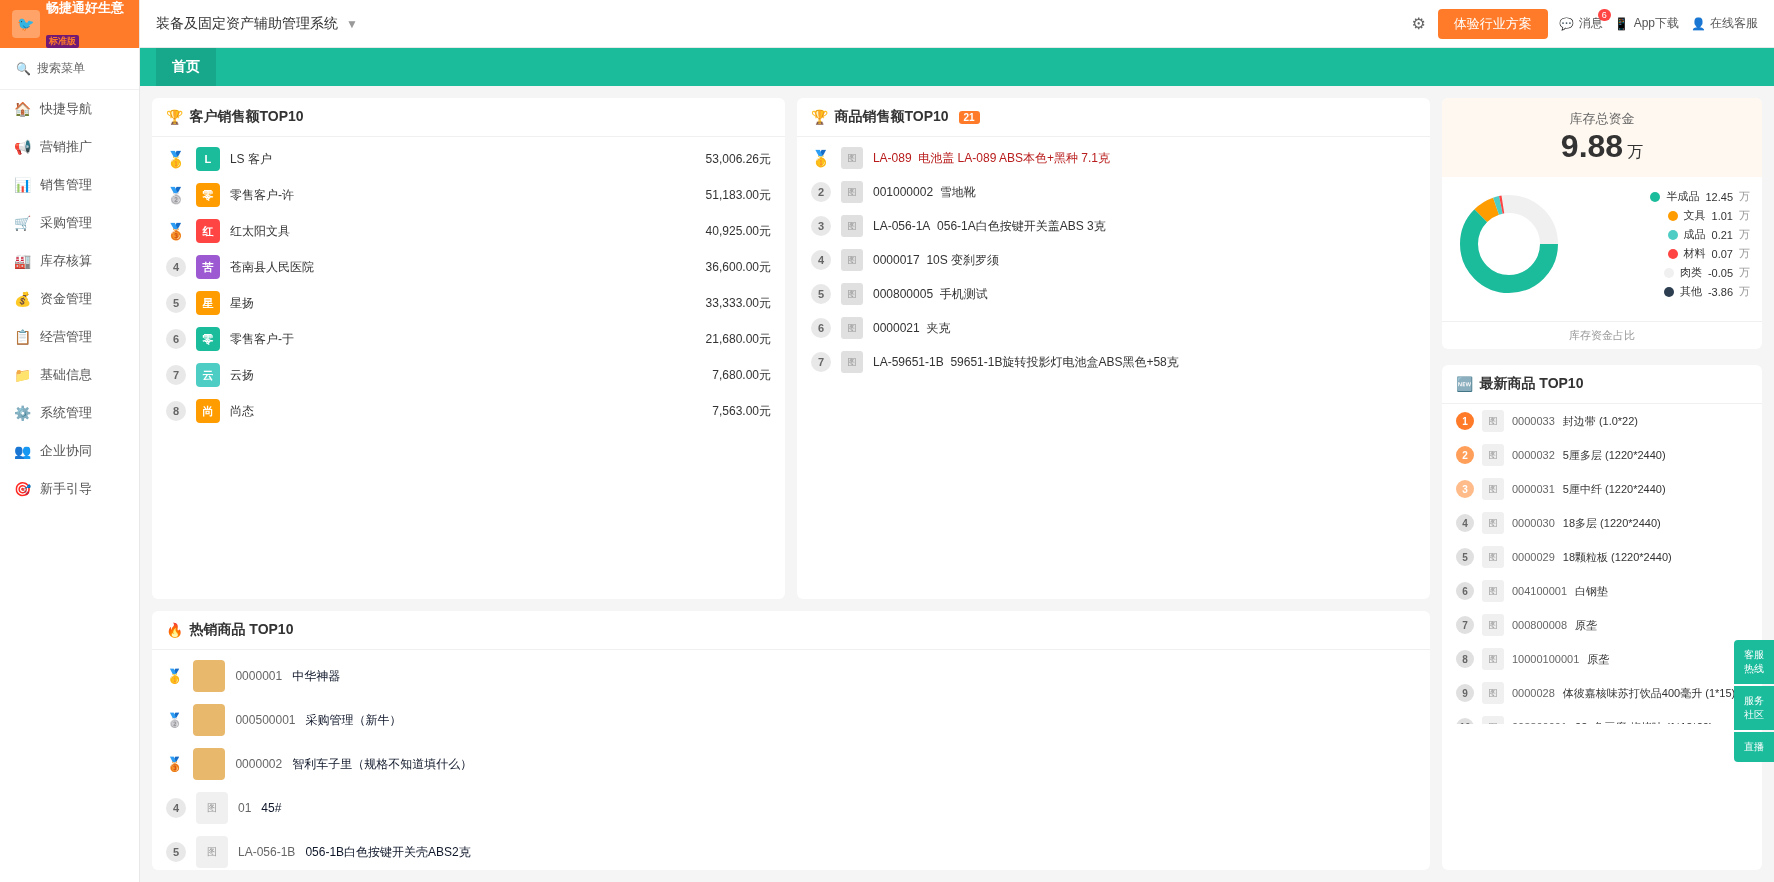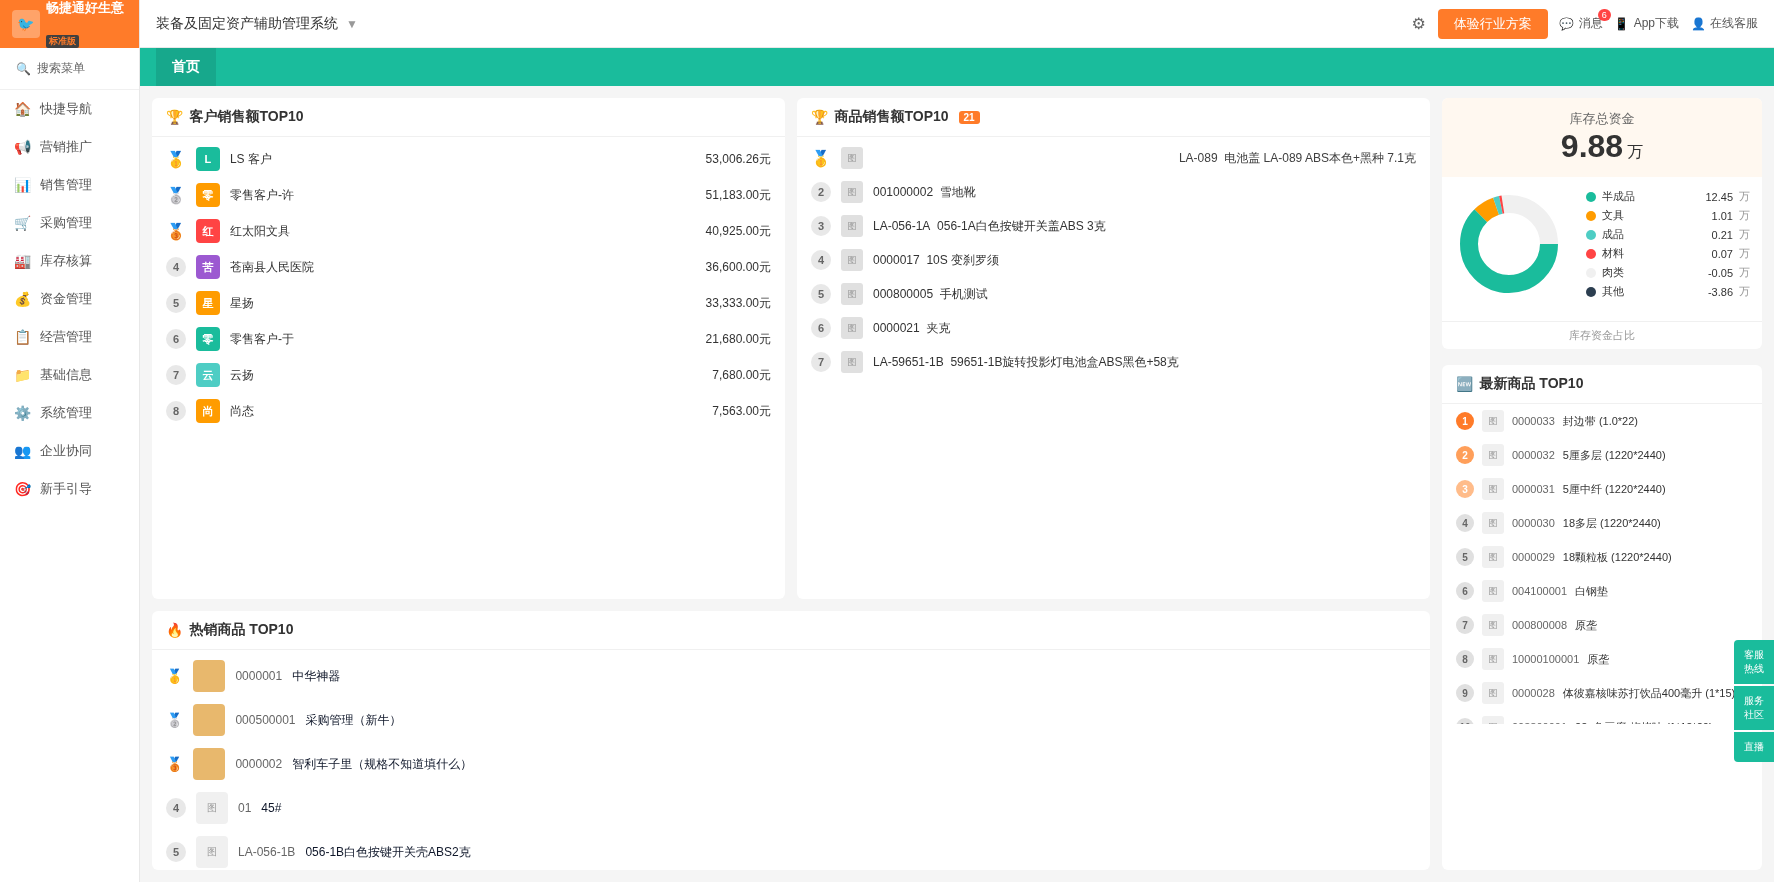--- a/index.html
+++ b/index.html
@@ -2,21 +2,21 @@
 <html><head>
   <meta charset="utf-8">
   <style>
     * { margin: 0; padding: 0; box-sizing: border-box; }
     body { font-family: 'Microsoft YaHei', sans-serif; font-size: 13px; background: #f5f5f5; display: flex; height: 882px; overflow: hidden; }
     
     
     .sidebar { width: 140px; background: #fff; border-right: 1px solid #e8e8e8; display: flex; flex-direction: column; flex-shrink: 0; }
     .sidebar-logo { background: #ff7b29; color: #fff; padding: 10px 12px; font-size: 13px; font-weight: bold; line-height: 1.3; height: 48px; display: flex; align-items: center; gap: 6px; }
     .sidebar-logo .logo-icon { width: 28px; height: 28px; background: rgba(255,255,255,0.3); border-radius: 4px; display: flex; align-items: center; justify-content: center; font-size: 14px; }
-    .sidebar-logo .logo-badge { background: #404040; color: #ff7b29; font-size: 9px; padding: 1px 3px; border-radius: 2px; margin-top: 18px; display: inline-block; }
+    .sidebar-logo .logo-badge { background: #701a75; color: #ff7b29; font-size: 9px; padding: 1px 3px; border-radius: 2px; margin-top: 18px; display: inline-block; }
     .sidebar-search { padding: 8px 10px; border-bottom: 1px solid #f0f0f0; }
     .sidebar-search-btn { display: flex; align-items: center; gap: 6px; color: #666; font-size: 12px; cursor: pointer; padding: 4px 6px; border-radius: 4px; }
     .sidebar-nav { flex: 1; overflow-y: auto; }
     .sidebar-item { display: flex; align-items: center; gap: 8px; padding: 10px 14px; cursor: pointer; color: #555; font-size: 13px; }
     .sidebar-item .nav-icon { width: 18px; height: 18px; display: flex; align-items: center; justify-content: center; font-size: 14px; flex-shrink: 0; }
     
     
     .main { flex: 1; display: flex; flex-direction: column; overflow: hidden; }
     .topbar { height: 48px; background: #fff; border-bottom: 1px solid #e8e8e8; display: flex; align-items: center; padding: 0 16px; gap: 12px; flex-shrink: 0; }
     .topbar-title { font-size: 14px; color: #333; flex: 1; display: flex; align-items: center; gap: 8px; }
@@ -59,21 +59,21 @@
     
     
     .right-panel { width: 320px; display: flex; flex-direction: column; gap: 16px; overflow-y: auto; flex-shrink: 0; }
     
     
     .stock-panel { background: #fff; border-radius: 6px; overflow: hidden; }
     .stock-header { padding: 12px 16px; background: #fff8f0; display: flex; align-items: center; justify-content: center; flex-direction: column; }
     
     .stock-chart-area { padding: 12px; display: flex; gap: 12px; }
     .donut-chart { width: 120px; height: 120px; flex-shrink: 0; }
-    .stock-legend { flex: 1; display: flex; flex-direction: column; gap: 4px; }
+    .stock-legend { flex: 1; display: flex; flex-direction: column; gap: 4px; align-items: flex-end; }
     .legend-item { display: flex; align-items: center; gap: 6px; font-size: 11px; }
     .legend-dot { width: 10px; height: 10px; border-radius: 50%; flex-shrink: 0; }
     .legend-name { flex: 1; color: #333; }
     .legend-val { color: #333; font-weight: 500; }
     .legend-unit { color: #999; }
     .stock-footer { padding: 6px 16px; font-size: 11px; color: #999; text-align: center; border-top: 1px solid #f0f0f0; }
     
     
     .new-products-panel { background: #fff; border-radius: 6px; overflow: hidden; flex: 1; }
     .new-product-item { display: flex; align-items: center; padding: 6px 14px; gap: 8px; }
@@ -261,21 +261,21 @@
         <div class="panel product-panel">
           <div class="panel-header">
             <span>🏆</span>
             <span>商品销售额TOP10</span>
             <span class="panel-title-badge">21</span>
           </div>
           <div class="panel-content" id="product-list">
           <div class="rank-item">
     <span style="font-size:16px;">🥇</span>
     <span style="width:22px;height:22px;background:#e0e0e0;border-radius:3px;display:flex;align-items:center;justify-content:center;font-size:9px;color:#999;flex-shrink:0;">图</span>
-    <span style="flex:1;font-size:12px;color:#404040;text-align:right;">LA-089&nbsp;&nbsp;电池盖 LA-089 ABS本色+黑种 7.1克</span>
+    <span style="flex:1;font-size:12px;color:#b91c1c;">LA-089&nbsp;&nbsp;电池盖 LA-089 ABS本色+黑种 7.1克</span>
   </div>
               <div class="rank-item">
     <span class="rank-num rank-other">2</span>
     <span style="width:22px;height:22px;background:#e0e0e0;border-radius:3px;display:flex;align-items:center;justify-content:center;font-size:9px;color:#999;flex-shrink:0;">图</span>
     <span style="flex:1;font-size:12px;color:#333;">001000002&nbsp;&nbsp;雪地靴</span>
   </div>
               <div class="rank-item">
     <span class="rank-num rank-other">3</span>
     <span style="width:22px;height:22px;background:#e0e0e0;border-radius:3px;display:flex;align-items:center;justify-content:center;font-size:9px;color:#999;flex-shrink:0;">图</span>
     <span style="flex:1;font-size:12px;color:#333;">LA-056-1A&nbsp;&nbsp;056-1A白色按键开关盖ABS 3克</span>

